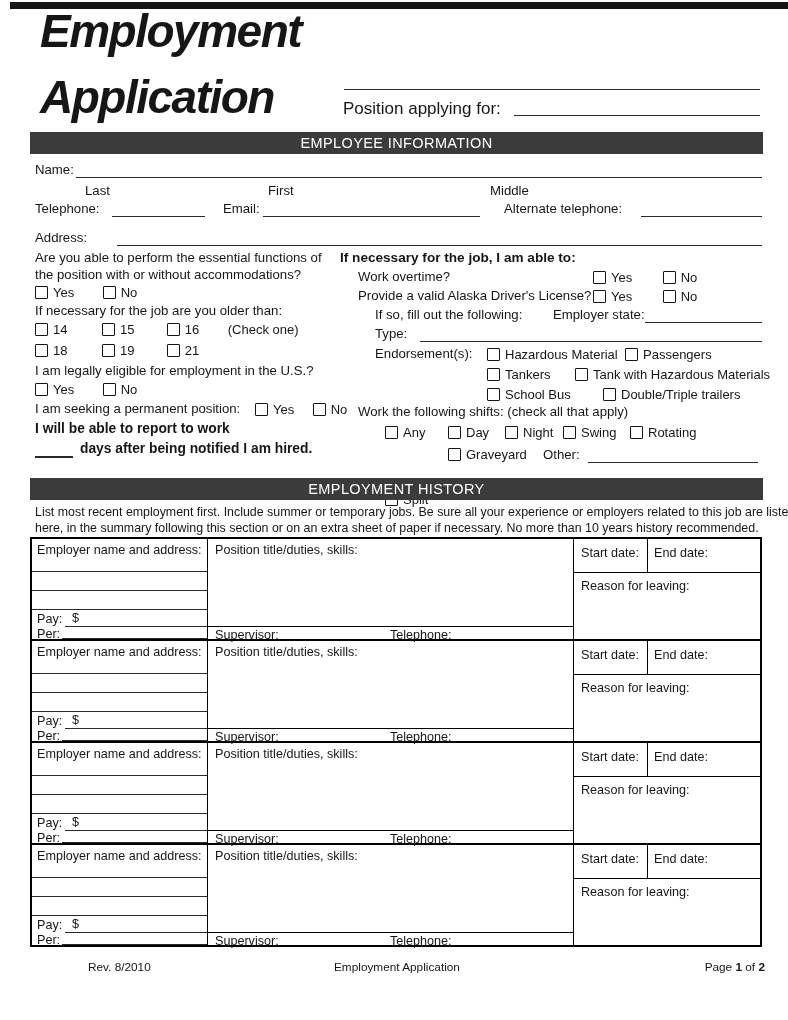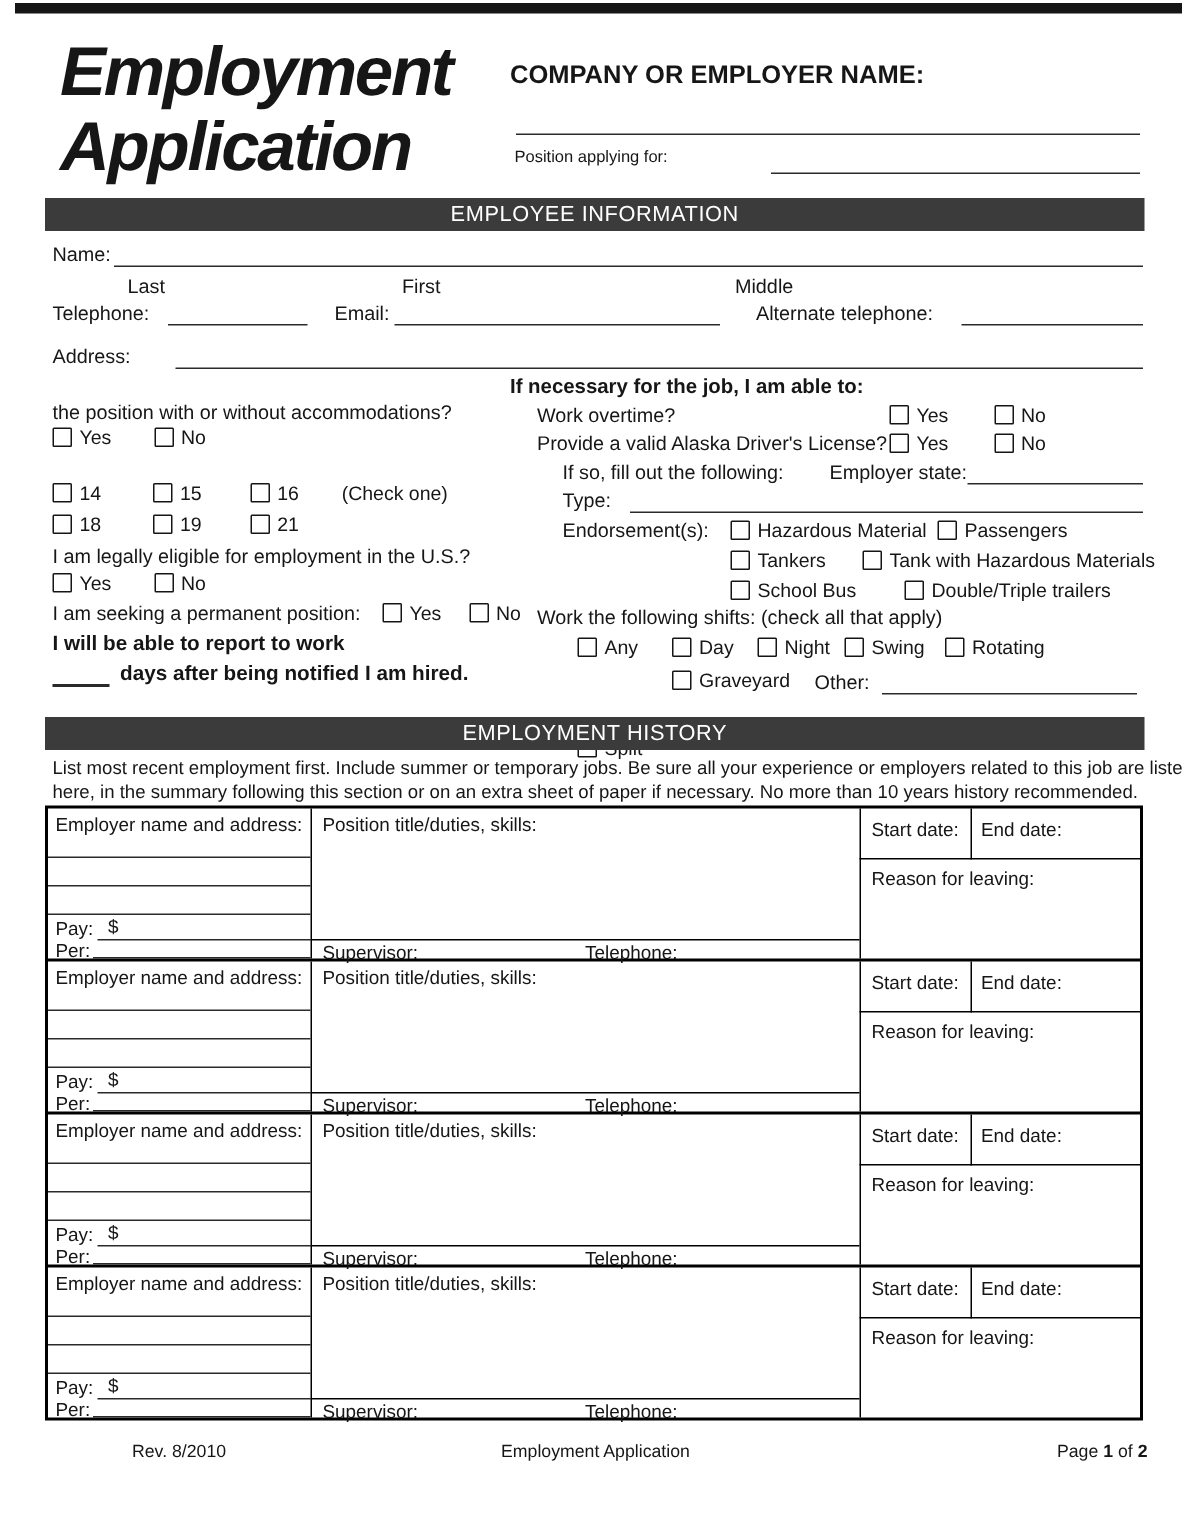--- a/index.html
+++ b/index.html
@@ -30,52 +30,53 @@
   .lbl{position:absolute;font-size:12.6px;white-space:nowrap;}
   #footer span{font-size:11.8px;}
 </style>
 </head>
 <body>
 
 <div id="page">
 
   <div class="abs" style="left:10px;top:2px;width:778px;height:7px;background:#151515;"></div>
 
-  <div class="abs" style="left:40px;top:20px;font-size:46px;font-weight:bold;font-style:italic;letter-spacing:-1.5px;">Employment</div>
+  <div class="abs" style="left:40px;top:4px;font-size:46px;font-weight:bold;font-style:italic;letter-spacing:-1.5px;">Employment</div>
   <div class="abs" style="left:40px;top:70px;font-size:46px;font-weight:bold;font-style:italic;letter-spacing:-1.5px;">Application</div>
 
-  <div class="abs bold" style="left:340px;top:40px;font-size:17px;">COMPANY OR EMPLOYER NAME:</div>
   <div class="wl" style="left:344px;top:88px;width:416px;"></div>
 
-  <div class="abs" style="left:343px;top:99px;font-size:11px;">Position applying for:</div>
+  <div class="abs" style="left:343px;top:99px;font-size:17px;">Position applying for:</div>
   <div class="wl" style="left:514px;top:114px;width:246px;"></div>
 
   <div class="bar" style="top:132px;">EMPLOYEE INFORMATION</div>
 
   <div class="abs t13" style="left:35px;top:162px;">Name:</div>
   <div class="wl" style="left:76px;top:176px;width:686px;"></div>
   <div class="abs t13" style="left:85px;top:183px;">Last</div>
   <div class="abs t13" style="left:268px;top:183px;">First</div>
   <div class="abs t13" style="left:490px;top:183px;">Middle</div>
 
   <div class="abs t13" style="left:35px;top:201px;">Telephone:</div>
   <div class="wl" style="left:112px;top:215px;width:93px;"></div>
   <div class="abs t13" style="left:223px;top:201px;">Email:</div>
   <div class="wl" style="left:263px;top:215px;width:217px;"></div>
   <div class="abs t13" style="left:504px;top:201px;">Alternate telephone:</div>
   <div class="wl" style="left:641px;top:215px;width:121px;"></div>
 
   <div class="abs t13" style="left:35px;top:230px;">Address:</div>
   <div class="wl" style="left:117px;top:244px;width:645px;"></div>
 
+  <div class="abs t13" style="left:35px;top:250px;">Are you able to perform the essential functions of</div>
   <div class="abs t13" style="left:35px;top:267px;">the position with or without accommodations?</div>
   <div class="cbrow" style="left:35px;top:284px;">
     <span class="cb"></span><span class="cbl">Yes</span>
     <span class="cb" style="margin-left:24px;"></span><span class="cbl">No</span>
   </div>
+  <div class="abs t13" style="left:35px;top:303px;">If necessary for the job are you older than:</div>
   <div class="cbrow" style="left:35px;top:321px;">
     <span class="cb"></span><span class="cbl">14</span>
     <span class="cb" style="margin-left:30px;"></span><span class="cbl">15</span>
     <span class="cb" style="margin-left:28px;"></span><span class="cbl">16</span>
     <span class="cbl" style="margin-left:24px;margin-top:24px;">(Check one)</span>
   </div>
   <div class="cbrow" style="left:35px;top:342px;">
     <span class="cb"></span><span class="cbl">18</span>
     <span class="cb" style="margin-left:30px;"></span><span class="cbl">19</span>
     <span class="cb" style="margin-left:28px;"></span><span class="cbl">21</span>

